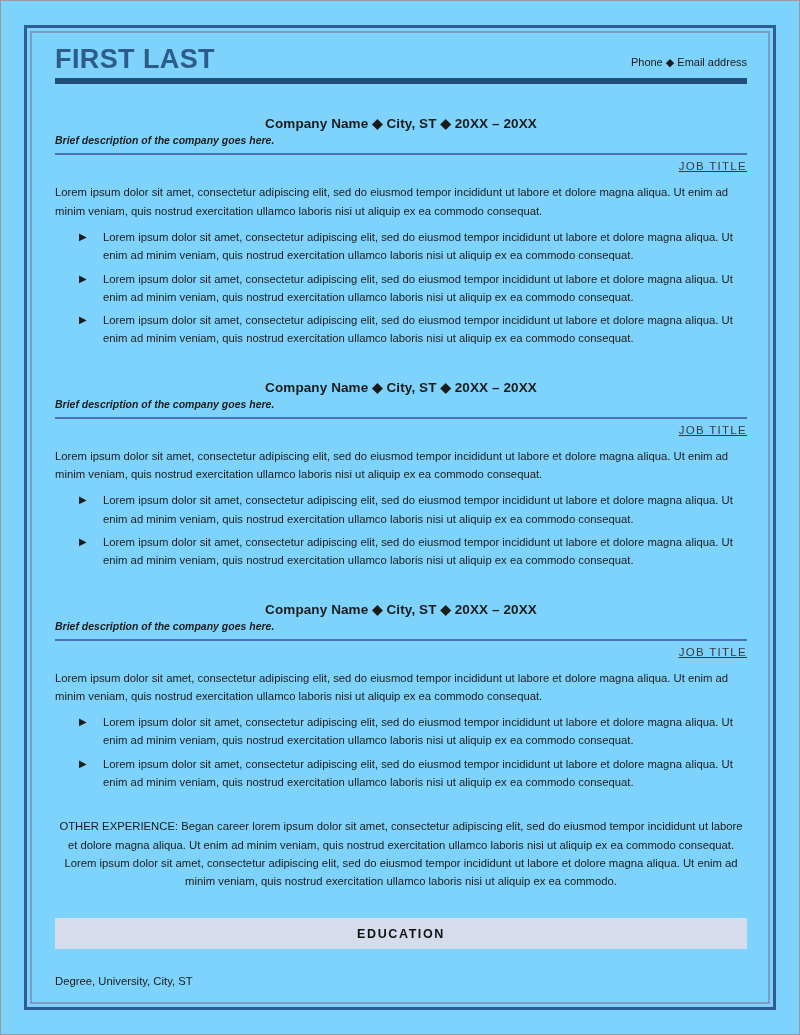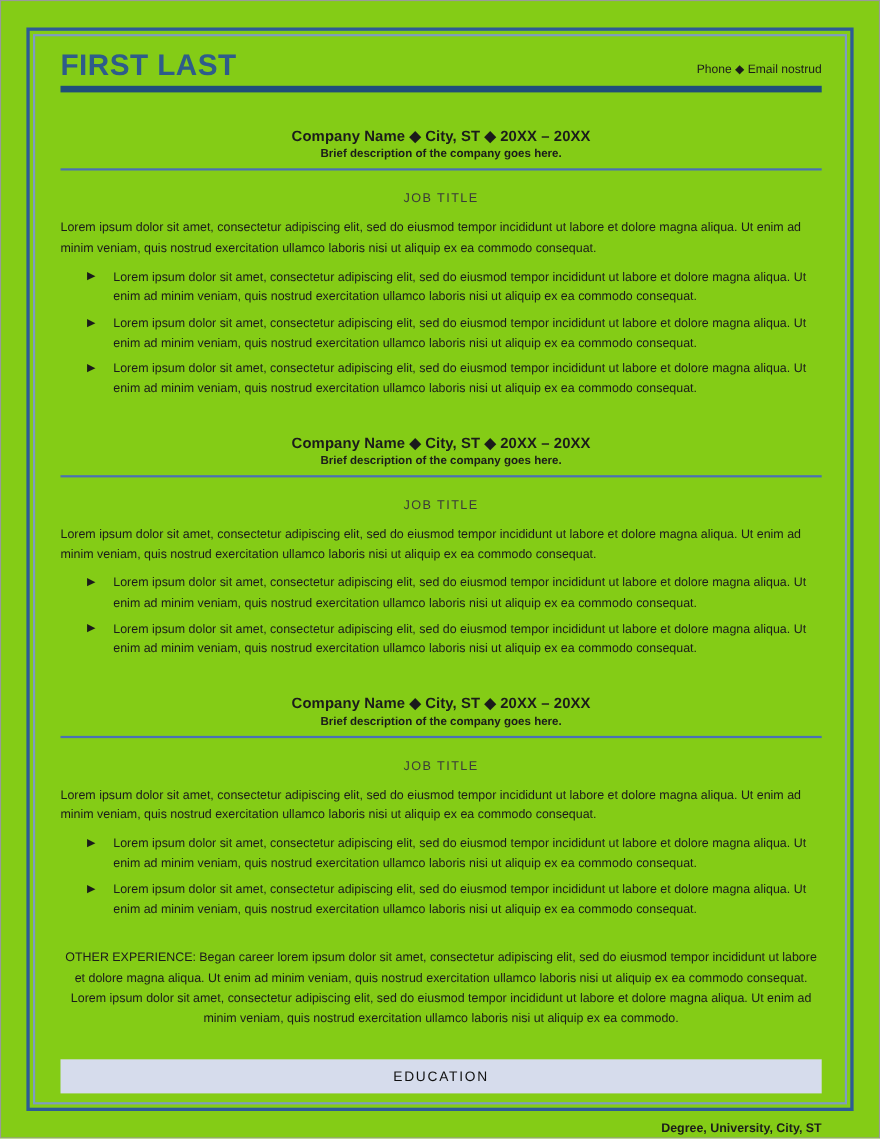--- a/index.html
+++ b/index.html
@@ -14,21 +14,21 @@
     font-family: "Liberation Sans", sans-serif;
     color: #222222;
     overflow: hidden;
   }
 
   
   .page {
     position: relative;
     width: 800px;
     height: 1035px;
-    background: #84cc16;
+    background: #7dd3fc;
     border: 1px solid #9a9a9a;
     padding: 24px 23px 24px 23px;
   }
 
   
   .border-outer {
     position: absolute;
     left: 23px;
     top: 24px;
     right: 23px;
@@ -86,37 +86,38 @@
 
   .company-line {
     text-align: center;
     font-size: 13.5px;
     font-weight: bold;
     color: #1b1b1b;
     margin-top: 31px;
     letter-spacing: 0.1px;
   }
   .company-desc {
-    text-align: center;
     font-size: 10.5px;
+    font-style: italic;
     font-weight: bold;
     color: #1b1b1b;
     margin-top: 3px;
   }
   .rule-thin {
     height: 2px;
     background: #4a6fb5;
     margin-top: 7px;
   }
   .job-title {
-    text-align: center;
+    text-align: right;
     font-size: 11.5px;
     color: #3a3a3a;
     letter-spacing: 1.3px;
-    margin-top: 20px;
+    margin-top: 5px;
+    text-decoration: underline;
   }
   .job-summary {
     font-size: 11.3px;
     line-height: 1.62;
     color: #1b1b1b;
     margin-top: 11px;
     text-align: left;
   }
 
   .bullets {
@@ -150,46 +151,45 @@
     margin-top: 26px;
     text-align: center;
   }
 
   
   .edu-banner {
     margin-top: 28px;
     background: #d6dcec;
     text-align: center;
     font-size: 12.5px;
-    font-weight: normal;
+    font-weight: bold;
     color: #111111;
     letter-spacing: 1.6px;
     padding: 9px 0 8px 0;
   }
   .edu-entry {
-    text-align: right;
+    text-align: left;
     font-size: 11.3px;
     color: #1b1b1b;
     margin-top: 26px;
-    font-weight: bold;
   }
 </style>
 </head>
 <body>
 
 <div class="page">
 
   <div class="border-outer"></div>
   <div class="border-inner"></div>
 
   <div class="content">
 
     <div class="header-row">
       <div class="name">FIRST LAST</div>
-      <div class="contact">Phone ◆ Email nostrud</div>
+      <div class="contact">Phone ◆ Email address</div>
     </div>
     <div class="rule-thick"></div>
 
     <div class="job">
       <div class="company-line">Company Name ◆ City, ST ◆ 20XX – 20XX</div>
       <div class="company-desc">Brief description of the company goes here.</div>
       <div class="rule-thin"></div>
       <div class="job-title">JOB TITLE</div>
       <div class="job-summary">Lorem ipsum dolor sit amet, consectetur adipiscing elit, sed do eiusmod tempor incididunt ut labore et dolore magna aliqua. Ut enim ad minim veniam, quis nostrud exercitation ullamco laboris nisi ut aliquip ex ea commodo consequat.</div>
       <ul class="bullets">

